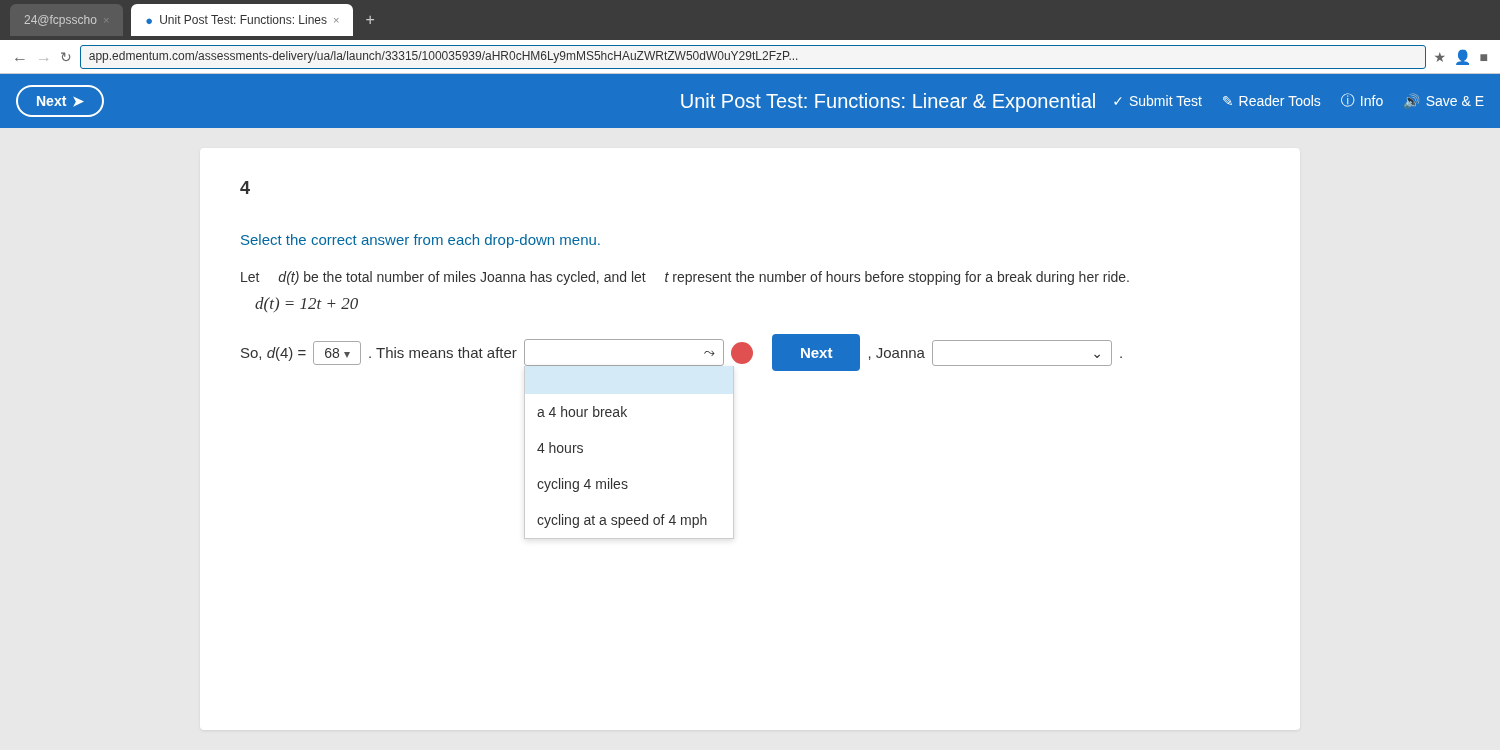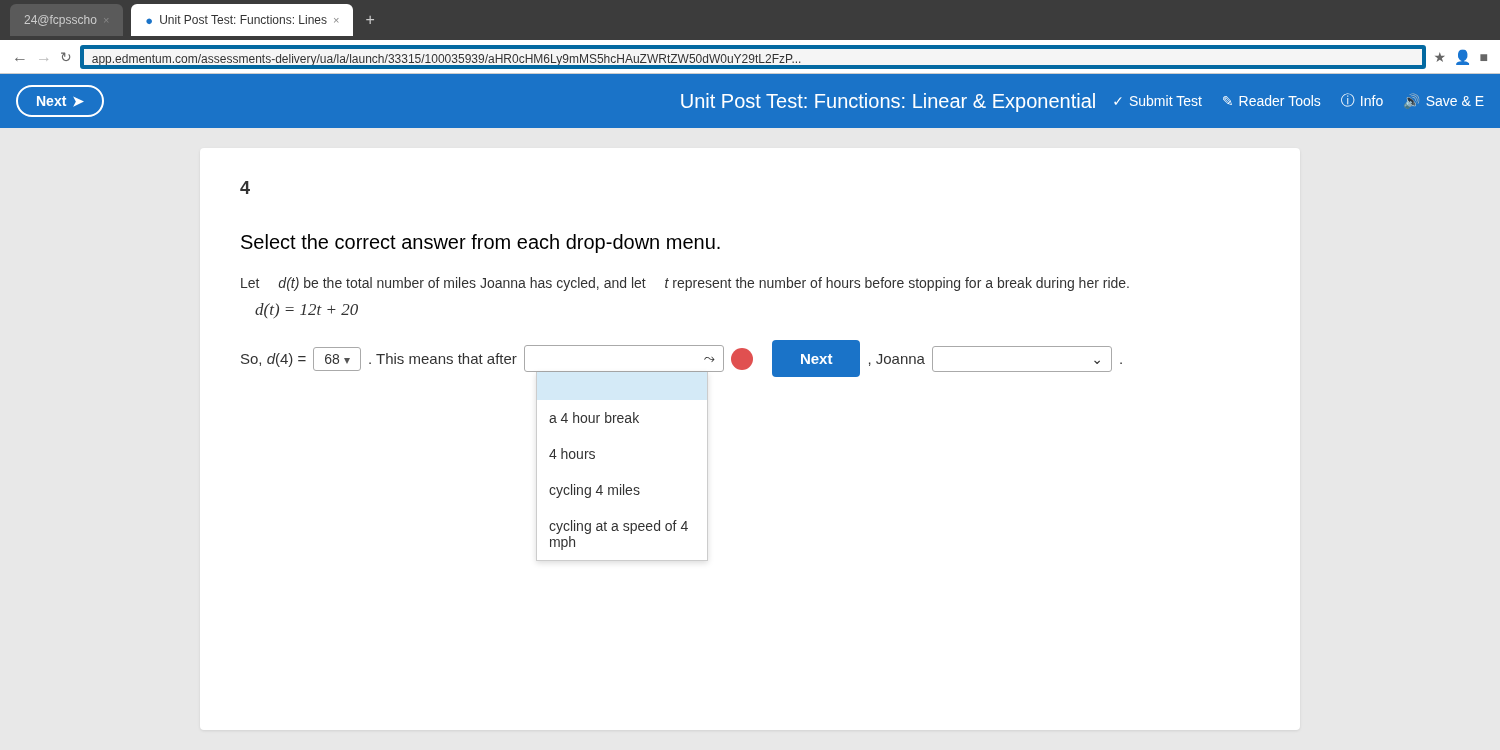--- a/index.html
+++ b/index.html
@@ -56,21 +56,21 @@
       align-items: center;
       padding: 0 12px;
       gap: 8px;
       border-bottom: 1px solid #ccc;
     }
     .address-url {
       flex: 1;
       font-size: 12px;
       color: #333;
       background: #f5f5f5;
-      border: 4px solid #0369a1;
+      border: 1px solid #0369a1;
       border-radius: 3px;
       padding: 3px 8px;
       height: 24px;
       overflow: hidden;
       text-overflow: ellipsis;
       white-space: nowrap;
     }
     .address-icons {
       display: flex;
       gap: 8px;
@@ -137,22 +137,22 @@
       padding: 30px 40px;
       box-shadow: 0 1px 3px rgba(0,0,0,0.1);
     }
     .question-number {
       font-size: 18px;
       font-weight: bold;
       color: #333;
       margin-bottom: 20px;
     }
     .question-instruction {
-      font-size: 20px;
-      color: #000000;
+      font-size: 15px;
+      color: #0369a1;
       margin-bottom: 18px;
       margin-top: 32px;
     }
     .question-context {
       font-size: 14px;
       color: #333;
       margin-bottom: 6px;
       line-height: 1.6;
     }
     .equation-line {
@@ -208,22 +208,22 @@
     }
 
     
     .dropdown-open-container {
       position: relative;
       display: inline-block;
     }
     .dropdown-menu {
       position: absolute;
       top: 100%;
-      left: 12px;
-      width: 172px;
+      left: 0;
+      width: 210px;
       background: white;
       border: 1px solid #ccc;
       border-top: none;
       z-index: 100;
       box-shadow: 0 2px 6px rgba(0,0,0,0.15);
     }
     .dropdown-menu-item {
       padding: 10px 12px;
       font-size: 14px;
       color: #333;

